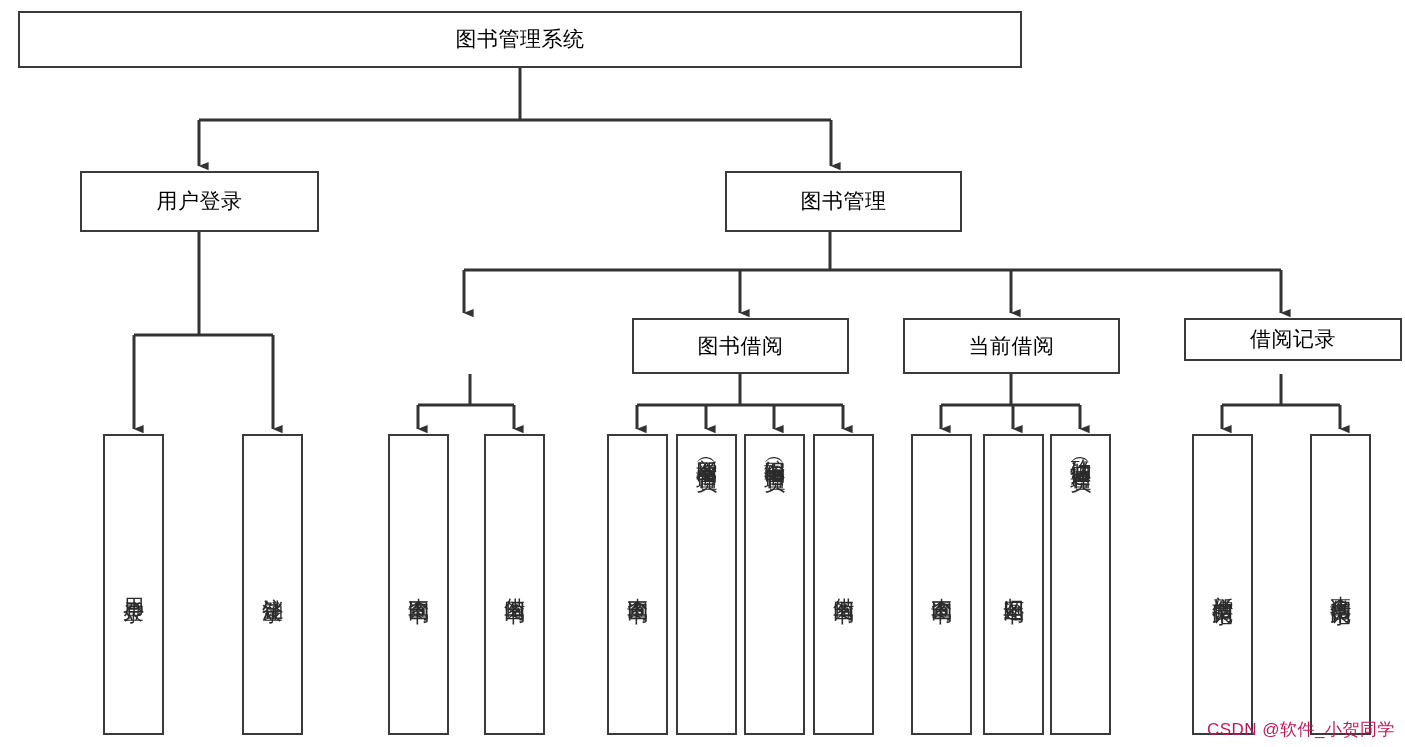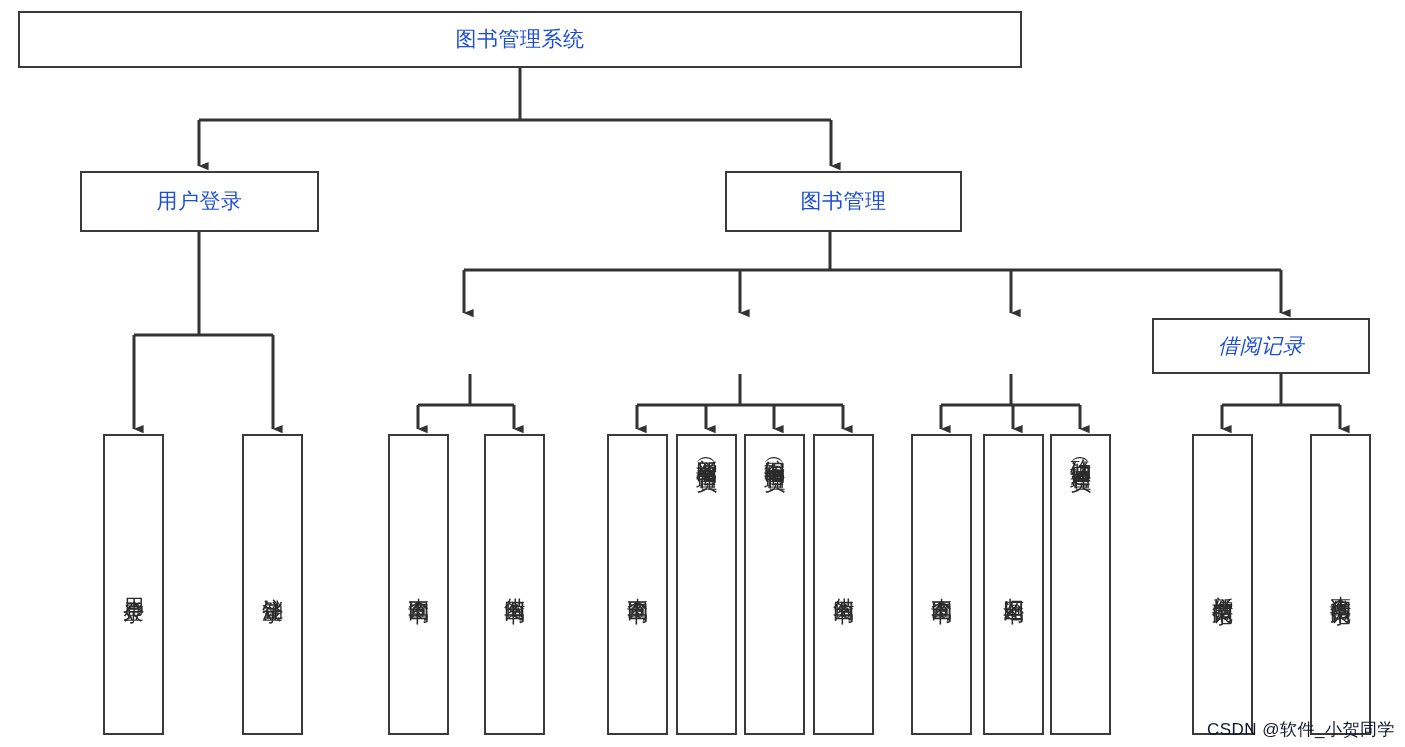--- a/index.html
+++ b/index.html
@@ -33,21 +33,21 @@
     display: flex;
     align-items: center;
     justify-content: center;
     color: #2b2b2b;
   }
   .node-label {
     font-size: 21px;
     line-height: 1.25;
     letter-spacing: 0.5px;
     white-space: nowrap;
-    color: #1d4ed8;
+    color: #000000;
   }
   .leaf-box {
     position: absolute;
     box-sizing: border-box;
     background: #ffffff;
     border: 2.5px solid #3a3a3a;
     display: flex;
     align-items: flex-start;
     justify-content: center;
     padding-top: 6px;
@@ -64,21 +64,21 @@
   }
   .leaf-box.center-text {
     align-items: center;
     padding-top: 0;
   }
   #watermark {
     position: absolute;
     right: 10px;
     bottom: 6px;
     font-size: 17px;
-    color: #0f172a;
+    color: #be185d;
     letter-spacing: 0.5px;
     white-space: nowrap;
     pointer-events: none;
   }
 </style>
 </head>
 <body>
 
 <div id="canvas">
 
@@ -136,21 +136,27 @@
     <span class="node-label">图书管理系统</span>
   </div>
 
   <div class="node-box" style="left:80px; top:171px; width:239px; height:61px;">
     <span class="node-label">用户登录</span>
   </div>
   <div class="node-box" style="left:711px; top:171px; width:237px; height:61px;margin-left:14px;">
     <span class="node-label">图书管理</span>
   </div>
 
-  <div class="node-box" style="left:1152px; top:318px; width:218px; height:56px;font-style:italic;">
+  <div class="node-box" style="left:632px; top:318px; width:217px; height:56px;">
+    <span class="node-label">图书借阅</span>
+  </div>
+  <div class="node-box" style="left:903px; top:318px; width:217px; height:56px;">
+    <span class="node-label">当前借阅</span>
+  </div>
+  <div class="node-box" style="left:1184px; top:318px; width:218px; height:43px;">
     <span class="node-label">借阅记录</span>
   </div>
 
   <div class="leaf-box center-text" style="left:103px; top:434px; width:61px; height:301px;">
     <span class="leaf-label">用户登录</span>
   </div>
   <div class="leaf-box center-text" style="left:242px; top:434px; width:61px; height:301px;">
     <span class="leaf-label">注销登录</span>
   </div>
 

